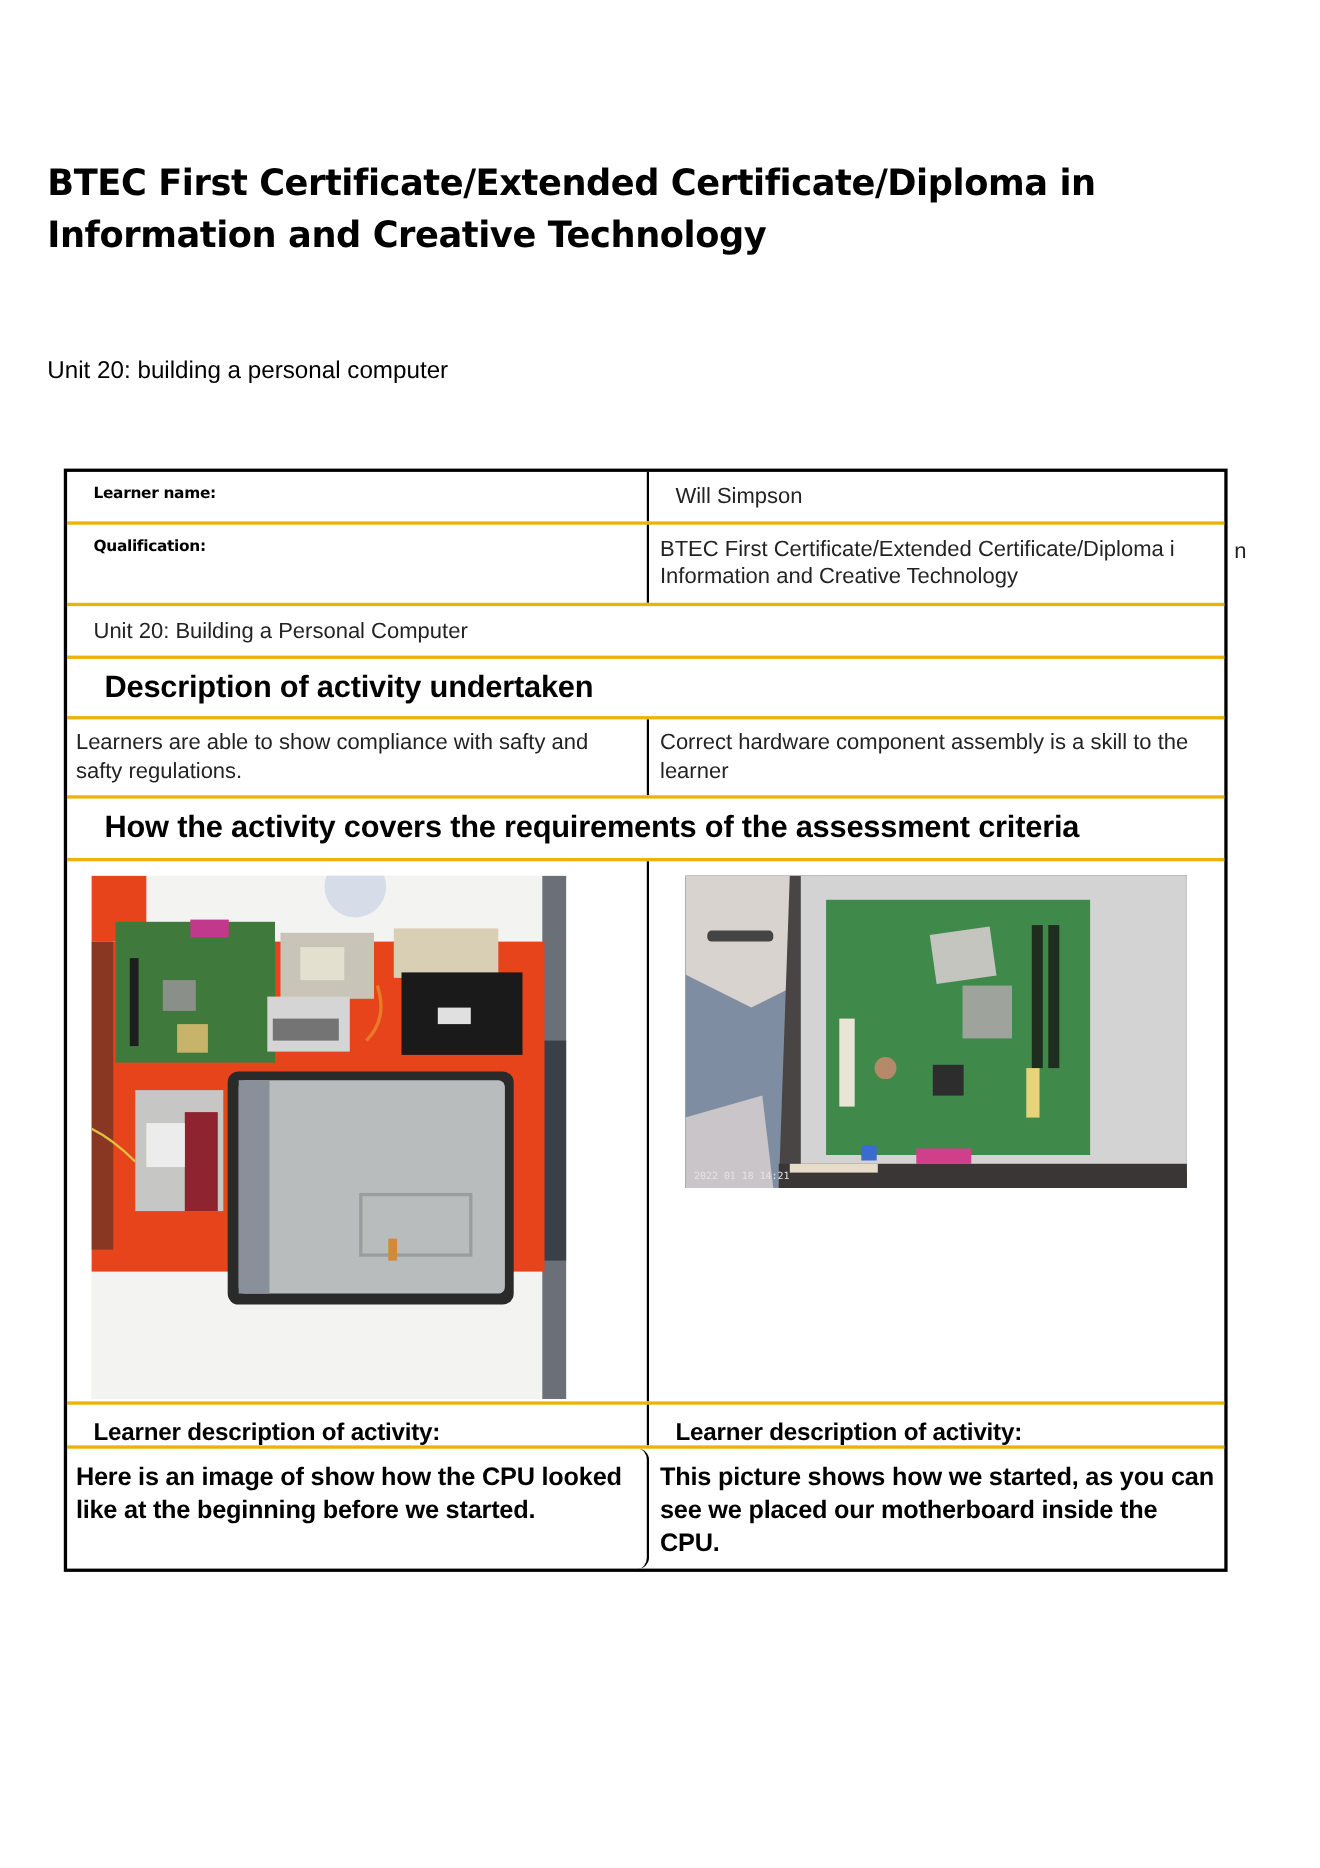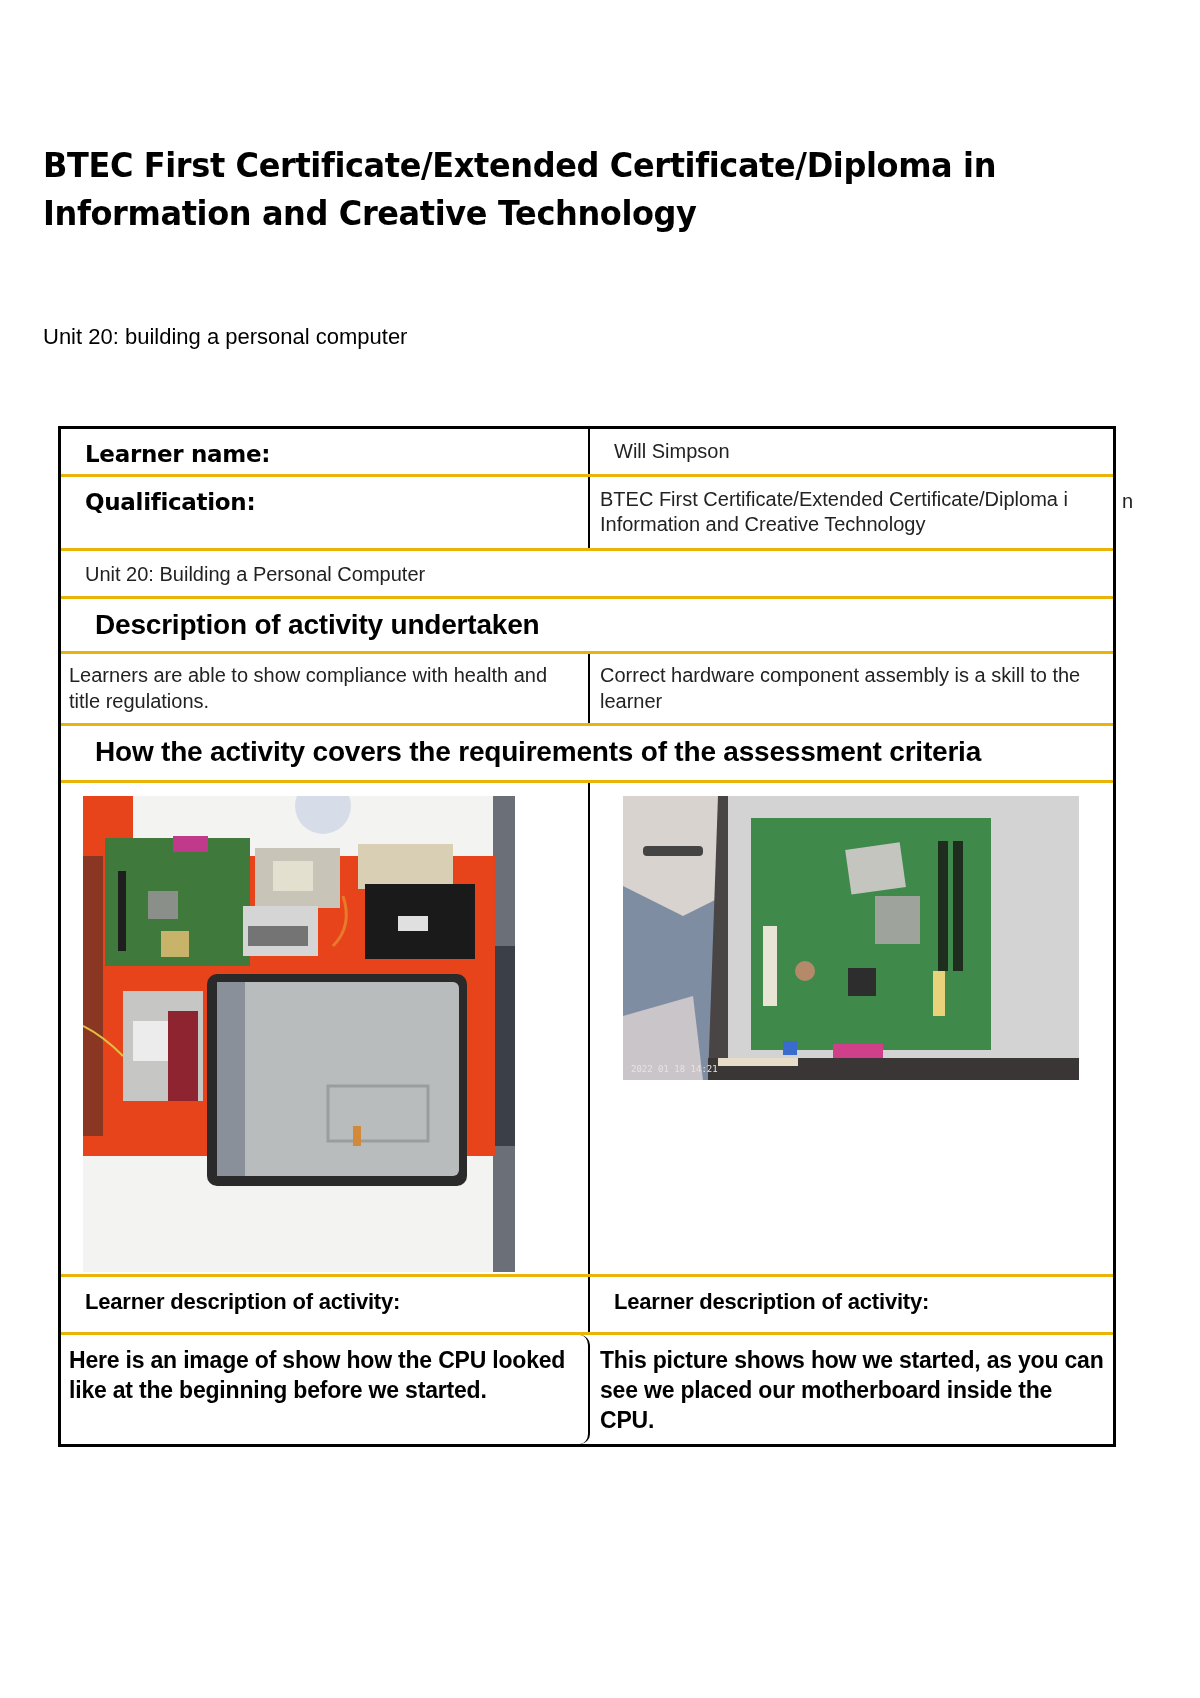--- a/index.html
+++ b/index.html
@@ -17,21 +17,21 @@
   .tbl {
     position: absolute; left: 58px; top: 426px; width: 1058px;
     border: 3px solid #000; box-sizing: border-box;
   }
   .row { display: flex; border-top: 3px solid #eab308; box-sizing: border-box; position: relative; }
   .row:first-child { border-top: none; }
   .cell { box-sizing: border-box; font-family: "Liberation Sans", sans-serif; }
   .cell.left { width: 529px; border-right: 2px solid #000; }
   .cell.right { flex: 1; }
   .cell.full { flex: 1; }
-  .lbl { font-family: "DejaVu Sans", sans-serif; font-weight: bold; font-size: 23px; letter-spacing: -0.3px; padding: 12px 0 0 24px; }
+  .lbl { font-family: "DejaVu Sans", sans-serif; font-weight: bold; font-size: 14px; letter-spacing: -0.3px; padding: 12px 0 0 24px; }
   .val { font-size: 20px; color: #222; padding: 12px 0 0 24px; }
   .val.tight { padding: 10px 0 16px 10px; line-height: 25px; }
   .section-h { font-family: "Liberation Sans", sans-serif; font-weight: bold; font-size: 28px; padding: 10px 0 0 24px; letter-spacing: -0.2px; margin-left: 10px; }
   .desc { font-family: "Liberation Sans", sans-serif; font-size: 20px; color:#222; line-height: 26px; padding: 8px 8px 0 8px; }
   .desc.r { padding-left: 10px; }
   .learner-lbl { font-family: "Liberation Sans", sans-serif; font-weight: bold; font-size: 22px; padding: 12px 0 0 24px; letter-spacing: -0.2px; }
   .learner-txt { font-family: "Liberation Sans", sans-serif; font-weight: bold; font-size: 23px; line-height: 30px; padding: 10px 8px 0 8px; letter-spacing: -0.2px; border-radius: 10px; }
   .learner-txt.r { padding-left: 10px; }
   
   .photo { position: absolute; overflow: hidden; }
@@ -59,34 +59,34 @@
 
   <div class="row" style="height:48px">
     <div class="cell right val">Unit 20: Building a Personal Computer</div>
   </div>
 
   <div class="row" style="height:55px">
     <div class="cell full section-h">Description of activity undertaken</div>
   </div>
 
   <div class="row" style="height:72px">
-    <div class="cell left desc">Learners are able to show compliance with health and title regulations.</div>
+    <div class="cell left desc">Learners are able to show compliance with safty and safty regulations.</div>
     <div class="cell right desc r">Correct hardware component assembly is a skill to the learner</div>
   </div>
 
   <div class="row" style="height:57px">
     <div class="cell full section-h">How the activity covers the requirements of the assessment criteria</div>
   </div>
 
   <div class="row" style="height:494px">
     <div class="cell left"></div>
     <div class="cell right"></div>
   </div>
 
-  <div class="row" style="height:58px">
+  <div class="row" style="height:40px">
     <div class="cell left learner-lbl">Learner description of activity:</div>
     <div class="cell right learner-lbl">Learner description of activity:</div>
   </div>
 
   <div class="row" style="height:112px">
     <div class="cell left learner-txt">Here is an image of show how the CPU looked like at the beginning before we started.</div>
     <div class="cell right learner-txt r">This picture shows how we started, as you can see we placed our motherboard inside the CPU.</div>
   </div>
 </div>
 

